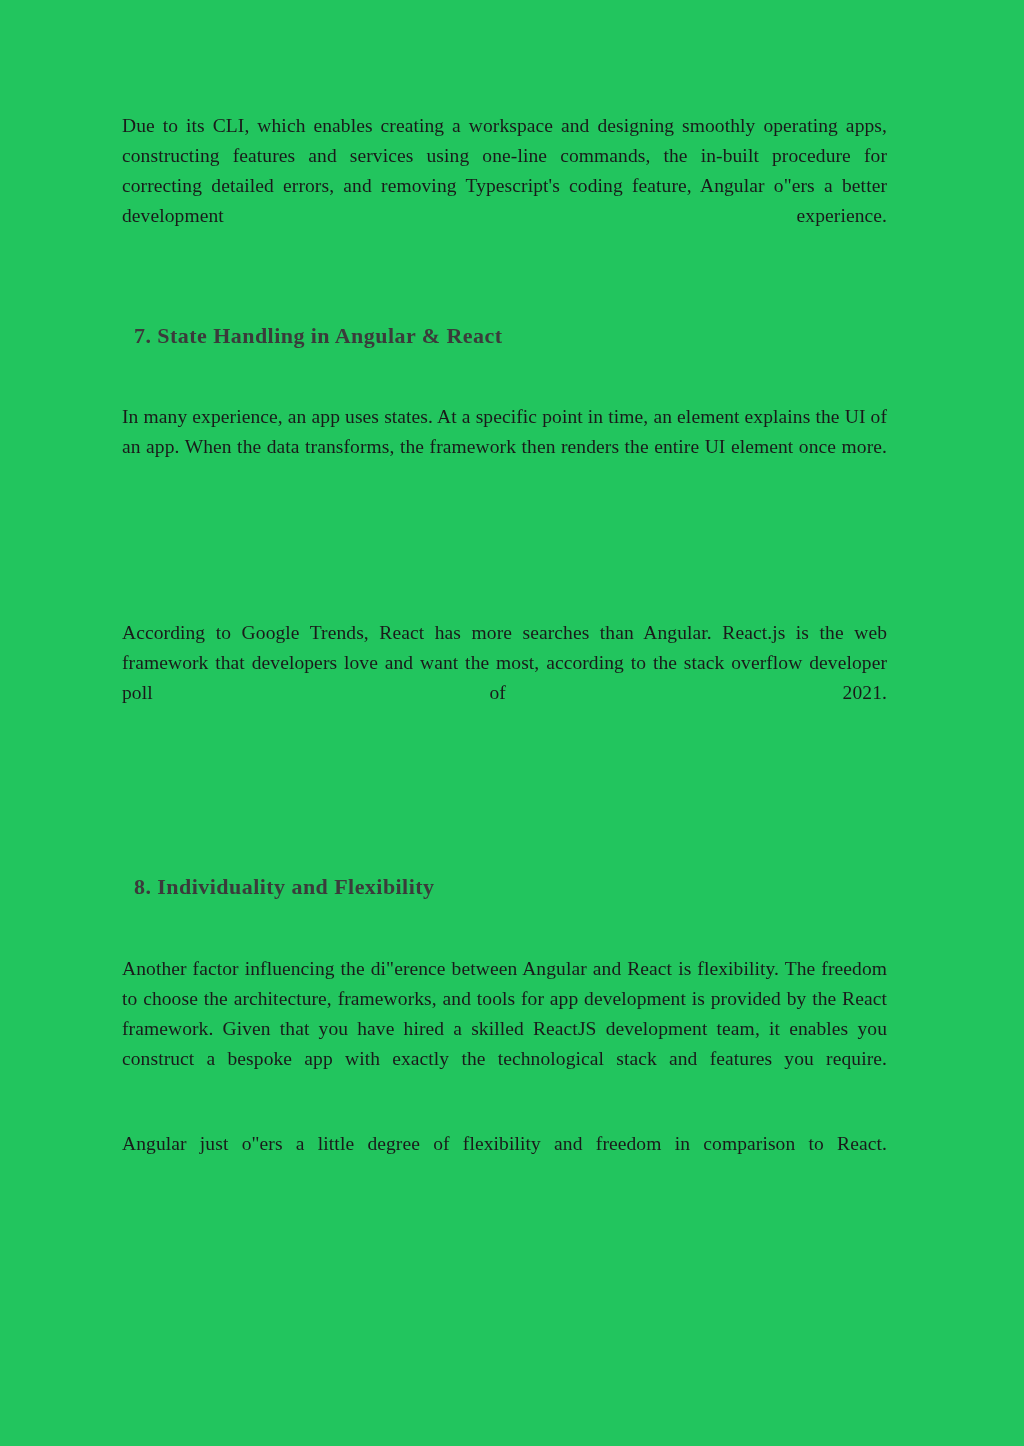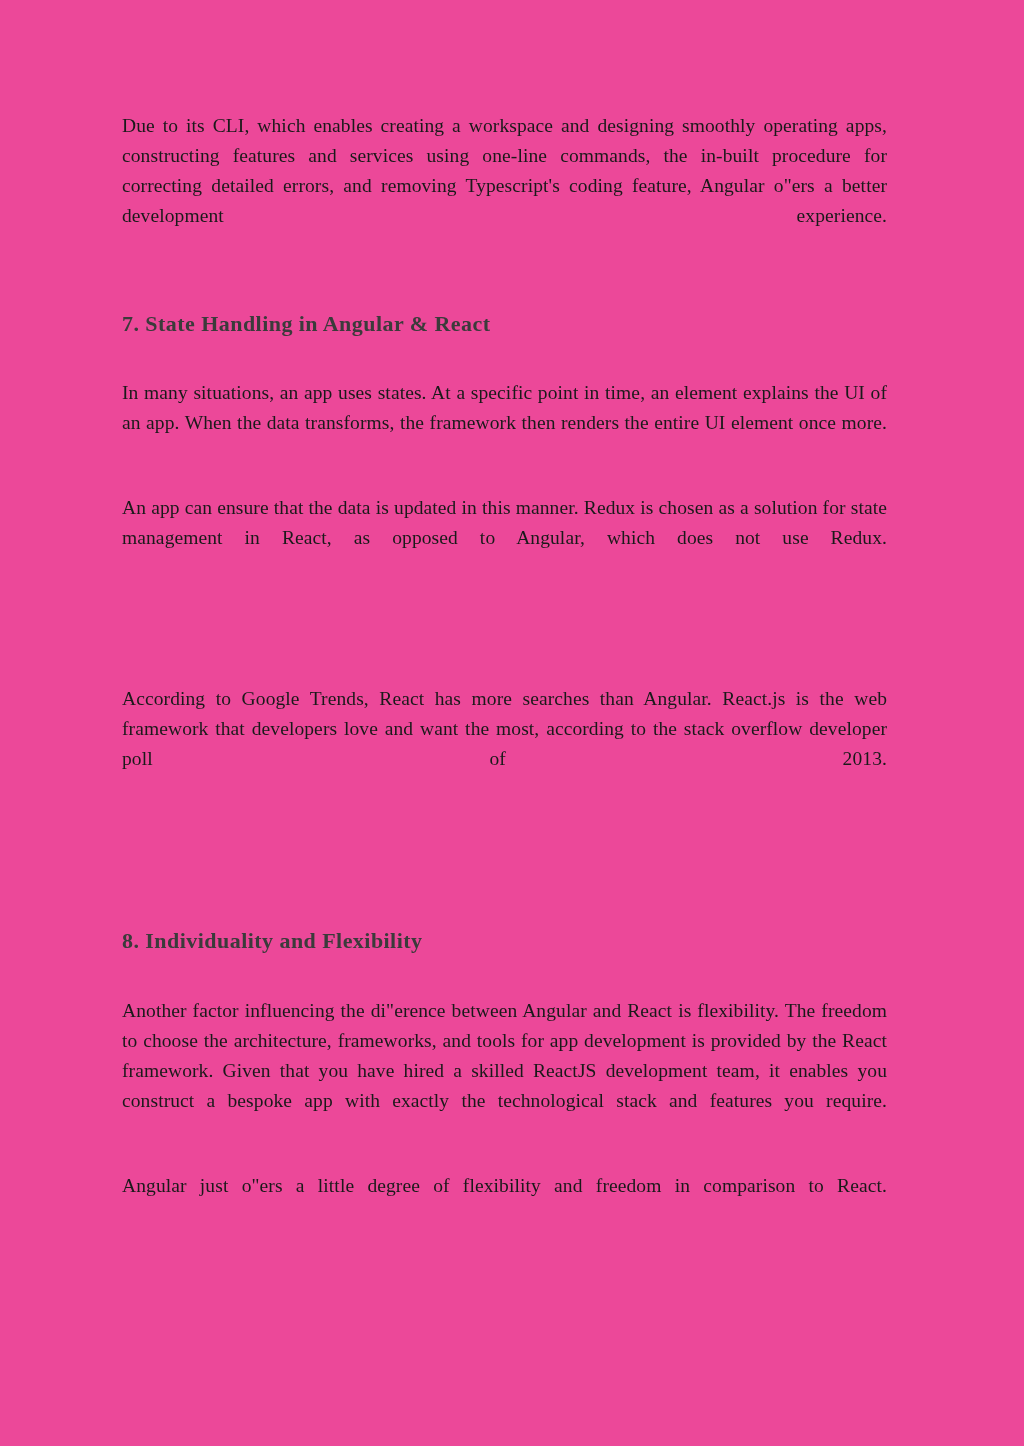--- a/index.html
+++ b/index.html
@@ -7,21 +7,21 @@
     margin: 0;
     padding: 0;
     background: #ffffff;
   }
 
   .page {
     position: relative;
     width: 1024px;
     height: 1446px;
     margin: 0 auto;
-    background: #ec4899;
+    background: #22c55e;
     overflow: hidden;
     box-sizing: border-box;
   }
 
   .content {
     position: absolute;
     left: 122px;
     top: 111px;
     width: 765px;
   }
@@ -47,21 +47,21 @@
     width: 100%;
   }
 
   
   .heading {
     font-family: "Liberation Serif", "DejaVu Serif", serif;
     font-size: 22px;
     font-weight: bold;
     line-height: 30px;
     color: #3b3b3b;
-    margin: 0;
+    margin: 12px;
     letter-spacing: 0.45px;
     text-align: left;
   }
 
   
   .sp-para-to-heading { height: 48px; }
   .sp-heading-to-para { height: 39px; }
   .sp-para-to-para    { height: 25px; }
   .sp-section-break   { height: 122px; }
   .sp-heading-to-para-wide { height: 40px; }
@@ -73,32 +73,31 @@
   <div class="content">
 
     <p class="para">Due to its CLI, which enables creating a workspace and designing smoothly operating apps, constructing features and services using one-line commands, the in-built procedure for correcting detailed errors, and removing Typescript's coding feature, Angular o"ers a better development experience.</p>
 
     <div class="sp-para-to-heading"></div>
 
     <h2 class="heading">7. State Handling in Angular &amp; React</h2>
 
     <div class="sp-heading-to-para"></div>
 
-    <p class="para">In many situations, an app uses states. At a specific point in time, an element explains the UI of an app. When the data transforms, the framework then renders the entire UI element once more.</p>
+    <p class="para">In many experience, an app uses states. At a specific point in time, an element explains the UI of an app. When the data transforms, the framework then renders the entire UI element once more.</p>
 
     <div class="sp-para-to-para"></div>
 
-    <p class="para">An app can ensure that the data is updated in this manner. Redux is chosen as a solution for state management in React, as opposed to Angular, which does not use Redux.</p>
 
     <div class="sp-para-to-heading" style="height:61px;"></div>
 
 
     <div class="sp-heading-to-para-wide"></div>
 
-    <p class="para">According to Google Trends, React has more searches than Angular. React.js is the web framework that developers love and want the most, according to the stack overflow developer poll of 2013.</p>
+    <p class="para">According to Google Trends, React has more searches than Angular. React.js is the web framework that developers love and want the most, according to the stack overflow developer poll of 2021.</p>
 
     <div class="sp-section-break"></div>
 
     <h2 class="heading">8. Individuality and Flexibility</h2>
 
     <div class="sp-heading-to-para-wide"></div>
 
     <p class="para">Another factor influencing the di"erence between Angular and React is flexibility. The freedom to choose the architecture, frameworks, and tools for app development is provided by the React framework. Given that you have hired a skilled ReactJS development team, it enables you construct a bespoke app with exactly the technological stack and features you require.</p>
 
     <div class="sp-para-to-para"></div>

